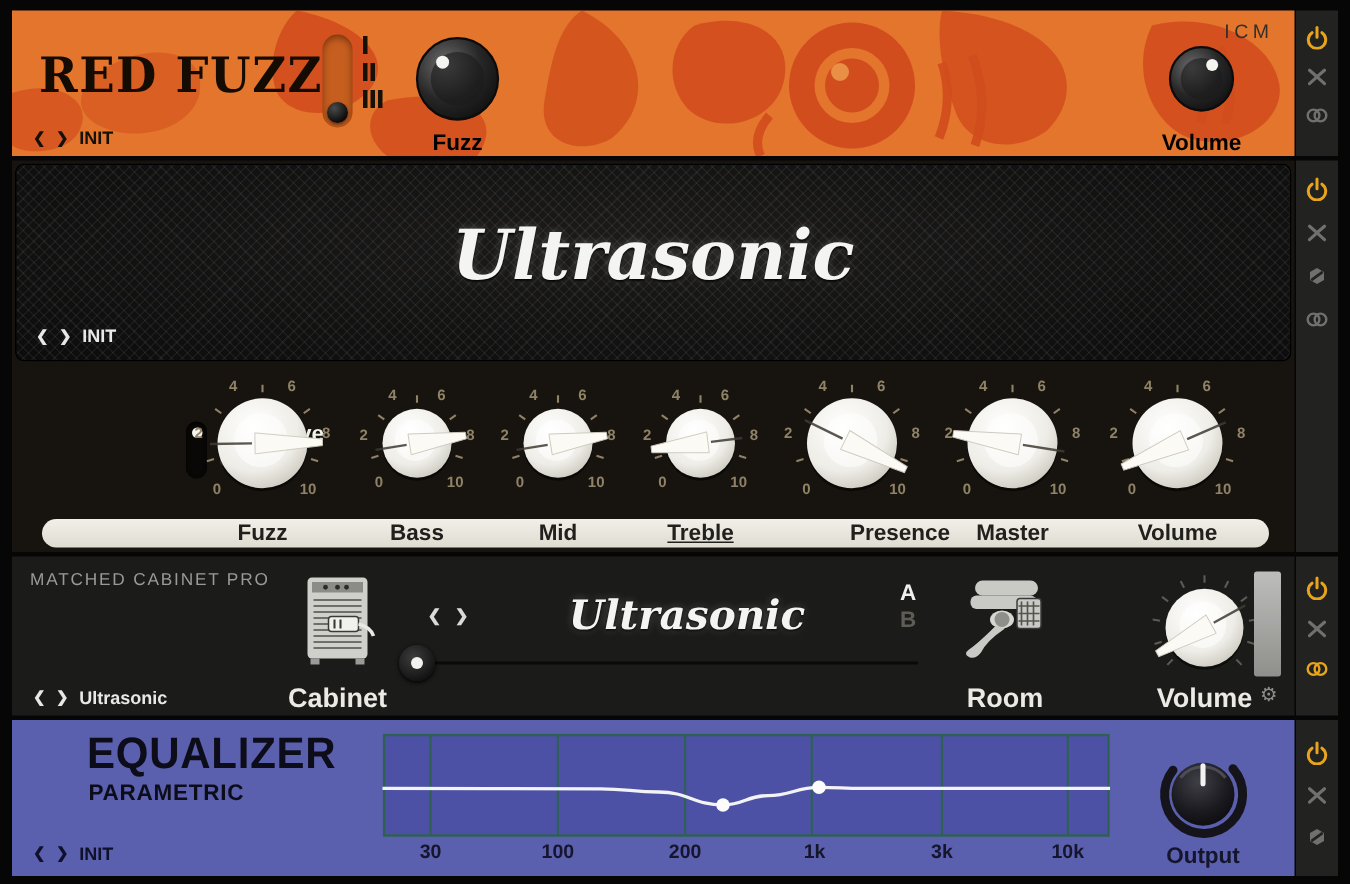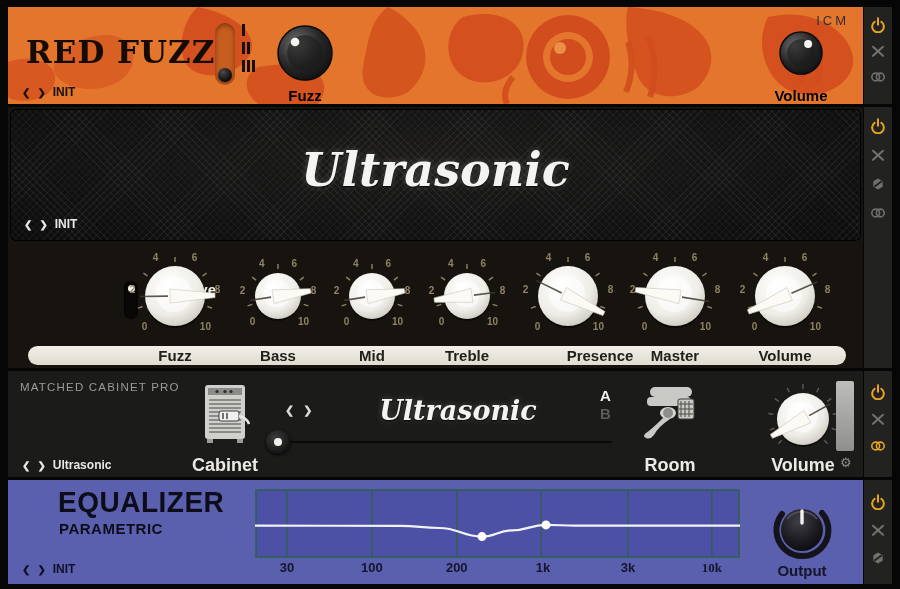--- a/index.html
+++ b/index.html
@@ -336,21 +336,21 @@
         <polygon points="42,54 56,54 51.2,9 46.8,9" fill="#fbfaf5" stroke="#cdc9bd" stroke-width=".6"></polygon>
         <line x1="49" y1="56" x2="49" y2="84" stroke="#3f3b33" stroke-width="1.6" opacity=".85"></line>
       </g>
           </svg></div>
       </div>
 
     <div class="amp-strip" id="amp-strip">
         <span class="strip-label" style="left: 147px;">Fuzz</span>
         <span class="strip-label" style="left: 250px;">Bass</span>
         <span class="strip-label" style="left: 344px;">Mid</span>
-        <span class="strip-label" style="left: 439px;">Treble</span>
+        <span class="strip-label" style="left: 439px; text-decoration: underline;">Treble</span>
         <span class="strip-label" style="left: 572px;">Presence</span>
         <span class="strip-label" style="left: 647px;">Master</span>
         <span class="strip-label" style="left: 757px;">Volume</span>
       </div>
   </section>
 
   <section class="mod cabmod">
     <div class="cab-title">MATCHED CABINET PRO</div>
 
     <svg class="abs" style="left:193px;top:12px" width="52" height="62" viewBox="0 0 52 62">
@@ -454,21 +454,21 @@
           <path d="M0,36.57 C66.13636363636363,36.57 79.36363636363637,36.915 145.5,36.915 C163.13636363636363,36.915 166.66363636363639,38.985 184.3,38.985 C203.70000000000002,38.985 207.58,47.61 226.98000000000002,47.61 C240.64818181818183,47.61 243.3818181818182,41.4 257.05,41.4 C272.4818181818182,41.4 275.5681818181818,35.88 291,35.88 C304.22727272727275,35.88 306.8727272727273,36.57 320.1,36.57 C395.05454545454546,36.57 410.04545454545456,36.57 485,36.57" fill="none" stroke="#f3f3f6" stroke-width="2.2" stroke-linecap="round"></path>
           <circle cx="226.98000000000002" cy="47.61" r="4.5" fill="#fcfcfd"></circle>
           <circle cx="291" cy="35.88" r="4.5" fill="#fcfcfd"></circle>
         </svg></div>
     <div id="eq-freqs">
         <div class="eq-freq" style="left: 279.01px;">30</div>
         <div class="eq-freq" style="left: 363.885px;">100</div>
         <div class="eq-freq" style="left: 448.76px;">200</div>
         <div class="eq-freq" style="left: 535px;">1k</div>
         <div class="eq-freq" style="left: 619.965px;">3k</div>
-        <div class="eq-freq" style="left: 703.87px; font-family: Liberation Serif, serif;">10k</div>
+        <div class="eq-freq" style="left: 703.87px;">10k</div>
       </div>
     <div id="eq-output">
         <div class="knob-wrap" style="left: 794px; top: 52px;"><svg width="66" height="66" viewBox="0 0 66 66">
     <path d="M13,17 A26,26 0 1 0 53,16" fill="none" stroke="#14141a" stroke-width="6" stroke-linecap="round"></path>
     <circle cx="33" cy="33" r="21" fill="url(#outg)"></circle>
     <path d="M18,22 A19,19 0 0 1 48,22" fill="none" stroke="#55555e" stroke-width="2" opacity=".8"></path>
     <line x1="33" y1="14" x2="33" y2="26" stroke="#f2f2f0" stroke-width="3.4" stroke-linecap="round"></line>
           </svg></div>
       </div>
     <div class="cab-label" style="left:794px;top:82px;color:#15152c;font-size:15px">Output</div>

